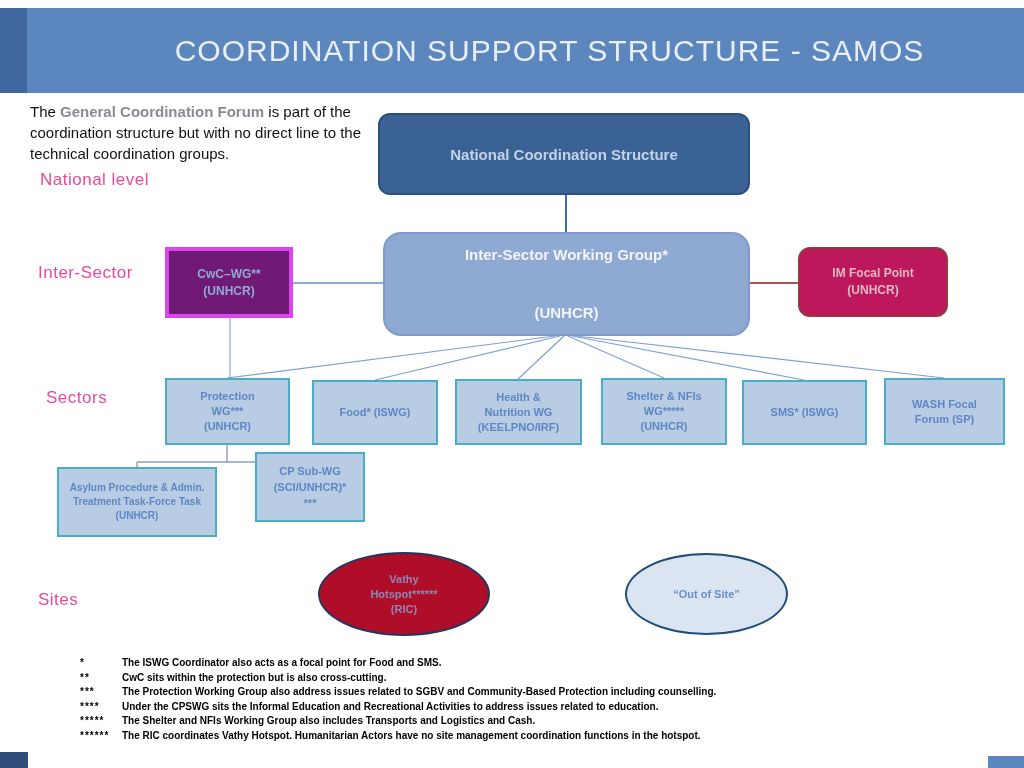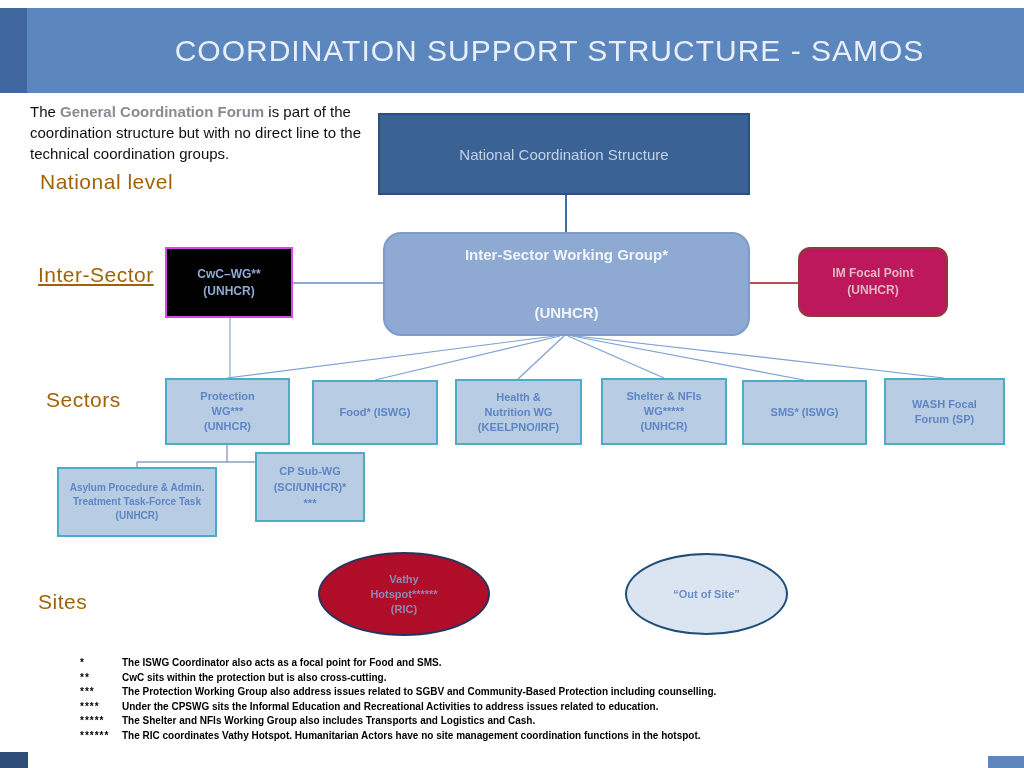--- a/index.html
+++ b/index.html
@@ -11,39 +11,39 @@
   .banner-left-strip{position:absolute;left:0;top:8px;width:27px;height:85px;background:#40689e;}
   .banner-title{position:absolute;left:27px;top:8px;width:997px;height:85px;display:flex;
                 align-items:center;justify-content:center;color:#e9eff8;font-size:30px;
                 font-weight:400;letter-spacing:1px;white-space:nowrap;margin-left:24px;}
 
   
   .intro{position:absolute;left:30px;top:101px;width:352px;font-size:15px;line-height:21px;color:#111;}
   .intro .hl{font-weight:bold;color:#8a8a95;}
 
   
-  .lvl{position:absolute;color:#a16207;font-size:21px;letter-spacing:.5px;}
+  .lvl{position:absolute;color:#ec4899;font-size:17px;letter-spacing:.5px;}
   .lvl-national{left:40px;top:170px;}
-  .lvl-inter{left:38px;top:263px;text-decoration:underline;}
+  .lvl-inter{left:38px;top:263px;}
   .lvl-sectors{left:46px;top:388px;}
   .lvl-sites{left:38px;top:590px;}
 
   
   svg.wires{position:absolute;left:0;top:0;width:1024px;height:768px;pointer-events:none;}
 
   
   .node{position:absolute;box-sizing:border-box;display:flex;flex-direction:column;
         align-items:center;justify-content:center;text-align:center;}
   .node span{display:block;}
 
   .nat{left:378px;top:113px;width:372px;height:82px;background:#3a6295;border:2.5px solid #2b4f7e;
-       border-radius:0;color:#c3d2e6;font-size:15px;font-weight:400;}
+       border-radius:12px;color:#c3d2e6;font-size:15px;font-weight:700;}
   .iswg{left:383px;top:232px;width:367px;height:104px;background:#8ea9d2;border:2px solid #7e9aca;
         border-radius:18px;color:#f1f5fb;font-size:15px;font-weight:600;line-height:22px;gap:36px;}
-  .cwc{left:165px;top:247px;width:128px;height:71px;background:#000000;border:2px solid #d946ef;
+  .cwc{left:165px;top:247px;width:128px;height:71px;background:#701a75;border:4px solid #d946ef;
        color:#8faad4;font-size:12px;font-weight:600;line-height:17px;}
   .im{left:798px;top:247px;width:150px;height:70px;background:#be185d;border:2.5px solid #8e3b3b;
       border-radius:12px;color:#ddb9c1;font-size:12px;font-weight:600;line-height:17px;}
 
   .sector{background:#b8cce4;border:2px solid #4bacc6;color:#5e86c4;font-size:11px;
           font-weight:600;line-height:15px;}
   .sec0{left:165px;top:378px;width:125px;height:67px;}
   .sec1{left:312px;top:380px;width:126px;height:65px;}
   .sec2{left:455px;top:379px;width:127px;height:66px;}
   .sec3{left:601px;top:378px;width:126px;height:67px;}

